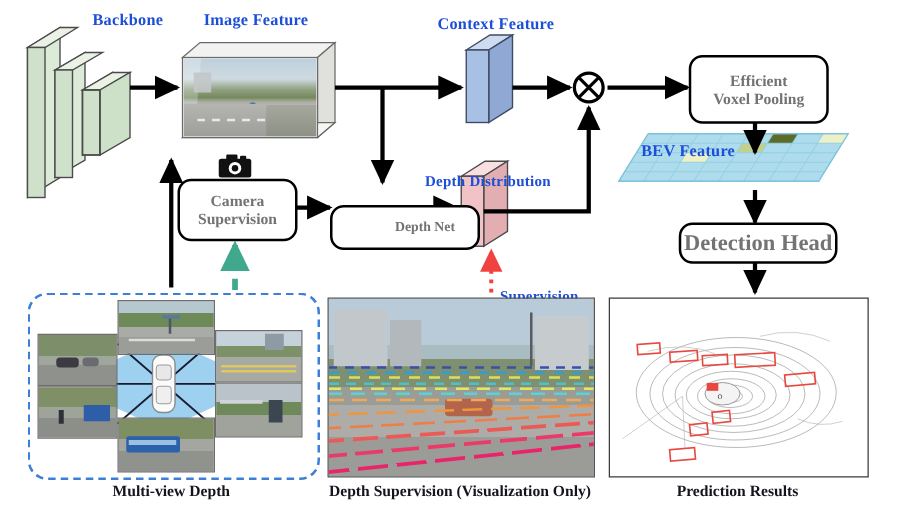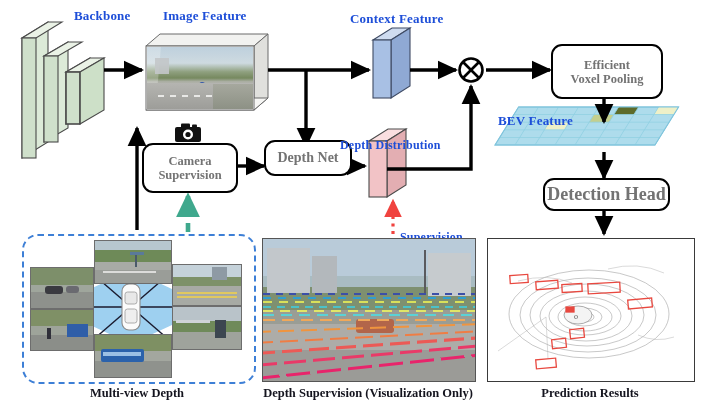--- a/index.html
+++ b/index.html
@@ -184,40 +184,40 @@
   <div style="position:absolute;left:171px;top:122px;width:34px;height:22px;">
     <svg width="34" height="22" style="overflow:visible">
       <rect x="4" y="5" width="26" height="15" rx="2" fill="#111"></rect>
       <rect x="10" y="1.5" width="9" height="4.5" rx="1" fill="#111"></rect>
       <rect x="21" y="2.5" width="5" height="3" rx="1" fill="#111"></rect>
       <circle cx="17" cy="12.5" r="5" fill="#fff"></circle>
       <circle cx="17" cy="12.5" r="2.6" fill="#111"></circle>
     </svg>
   </div>
 
-  <div class="rbox" style="left:264px;top:140px;width:84px;height:32px;font-size:14px;">
+  <div class="rbox" style="left:264px;top:164px;width:84px;height:32px;font-size:11px;padding-left:32px;">
     <div>Depth Net</div>
   </div>
 
   <div class="rbox" style="left:551px;top:44px;width:108px;height:51px;font-size:12.5px;">
     <div>
       <div>Efficient</div>
       <div>Voxel Pooling</div>
     </div>
   </div>
 
   <div class="rbox" style="left:543px;top:178px;width:123px;height:29px;font-size:18px;">
     <div>Detection Head</div>
   </div>
 
   <div class="lbl lbl-13" style="left:74px;top:8px;">Backbone</div>
   <div class="lbl lbl-13" style="left:163px;top:8px;">Image Feature</div>
   <div class="lbl lbl-13" style="left:350px;top:11px;">Context Feature</div>
   <div class="lbl lbl-12" style="left:340px;top:113px;">Depth Distribution</div>
-  <div class="lbl lbl-13" style="left:498px;top:113px;">BEV Feature</div>
+  <div class="lbl lbl-13" style="left:513px;top:113px;">BEV Feature</div>
   <div class="lbl lbl-12" style="left:400px;top:205px;">Supervision</div>
 
   <div class="dashbox" style="left:22px;top:234px;width:230px;height:146px;"></div>
 
   <div style="position:absolute;left:88px;top:268px;width:86px;height:78px;">
     <svg width="86" height="78" style="overflow:visible">
       <polygon points="43,2 84,21 84,57 43,76 2,57 2,21" fill="#9ed0f0"></polygon>
       <g stroke="#1a1a2e" stroke-width="1.4">
         <line x1="43" y1="39" x2="6" y2="7"></line>
         <line x1="43" y1="39" x2="80" y2="7"></line>

